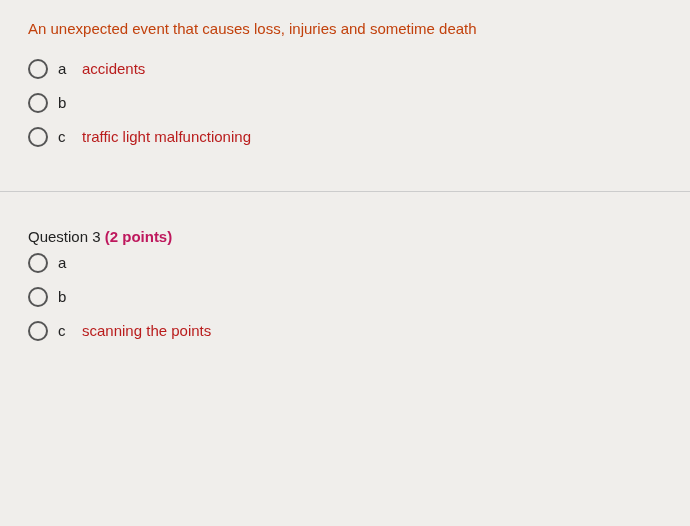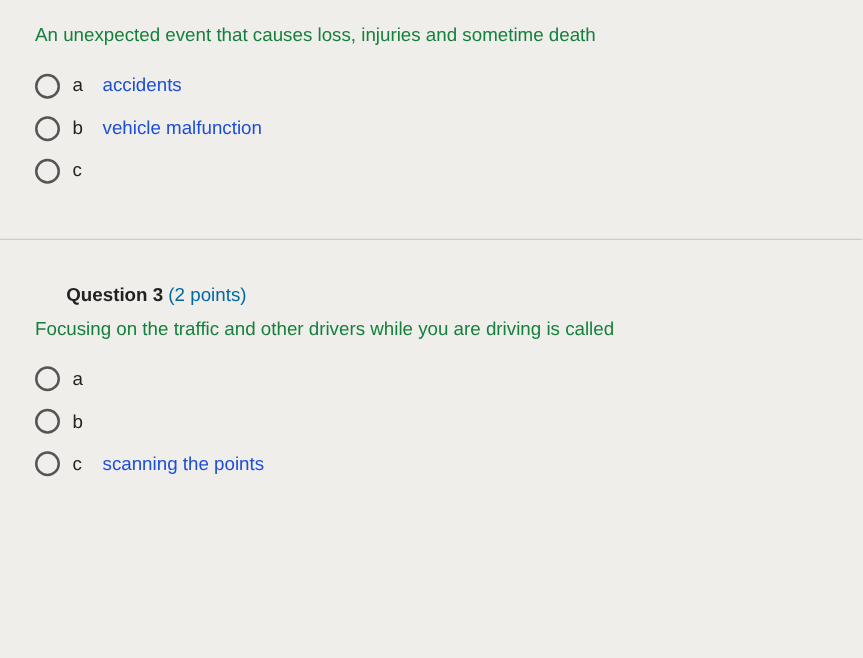--- a/index.html
+++ b/index.html
@@ -17,21 +17,21 @@
       min-height: 526px;
       padding: 0;
     }
 
     .question-block {
       padding: 18px 28px 22px 28px;
     }
 
     .question-intro {
       font-size: 15px;
-      color: #15803d;
+      color: #c2410c;
       margin-bottom: 18px;
       line-height: 1.5;
     }
 
     .options-list {
       list-style: none;
       padding: 0;
       margin: 0;
     }
 
@@ -53,75 +53,73 @@
     }
 
     .option-letter {
       font-size: 15px;
       color: #222;
       min-width: 14px;
     }
 
     .option-text {
       font-size: 15px;
-      color: #1d4ed8;
+      color: #b91c1c;
     }
 
     .divider {
       border: none;
       border-top: 1px solid #ccc;
       margin: 8px 0 18px 0;
     }
 
     .question-heading {
       font-size: 15px;
       margin-bottom: 8px;
     }
 
     .question-heading strong {
-      font-weight: bold;
-      margin-left: 25px;
+      font-weight: normal;
     }
 
     .question-heading span.points {
-      font-weight: normal;
-      color: #0369a1;
+      font-weight: bold;
+      color: #be185d;
     }
   </style>
 </head>
 <body>
 
 <div class="question-block">
   <p class="question-intro">An unexpected event that causes loss, injuries and sometime death</p>
   <ul class="options-list">
   <li class="option-item">
         <span class="radio-circle"></span>
         <span class="option-letter">a</span>
         <span class="option-text">accidents</span>
       </li>
       <li class="option-item">
         <span class="radio-circle"></span>
         <span class="option-letter">b</span>
-        <span class="option-text">vehicle malfunction</span>
       </li>
       <li class="option-item">
         <span class="radio-circle"></span>
         <span class="option-letter">c</span>
+        <span class="option-text">traffic light malfunctioning</span>
       </li>
     </ul>
 </div>
 
 <hr class="divider">
 
 <div class="question-block">
   <p class="question-heading">
     <strong>Question 3</strong>
     <span class="points">(2 points)</span>
   </p>
-  <p class="question-intro">Focusing on the traffic and other drivers while you are driving is called</p>
   <ul class="options-list">
   <li class="option-item">
         <span class="radio-circle"></span>
         <span class="option-letter">a</span>
       </li>
       <li class="option-item">
         <span class="radio-circle"></span>
         <span class="option-letter">b</span>
       </li>
       <li class="option-item">

